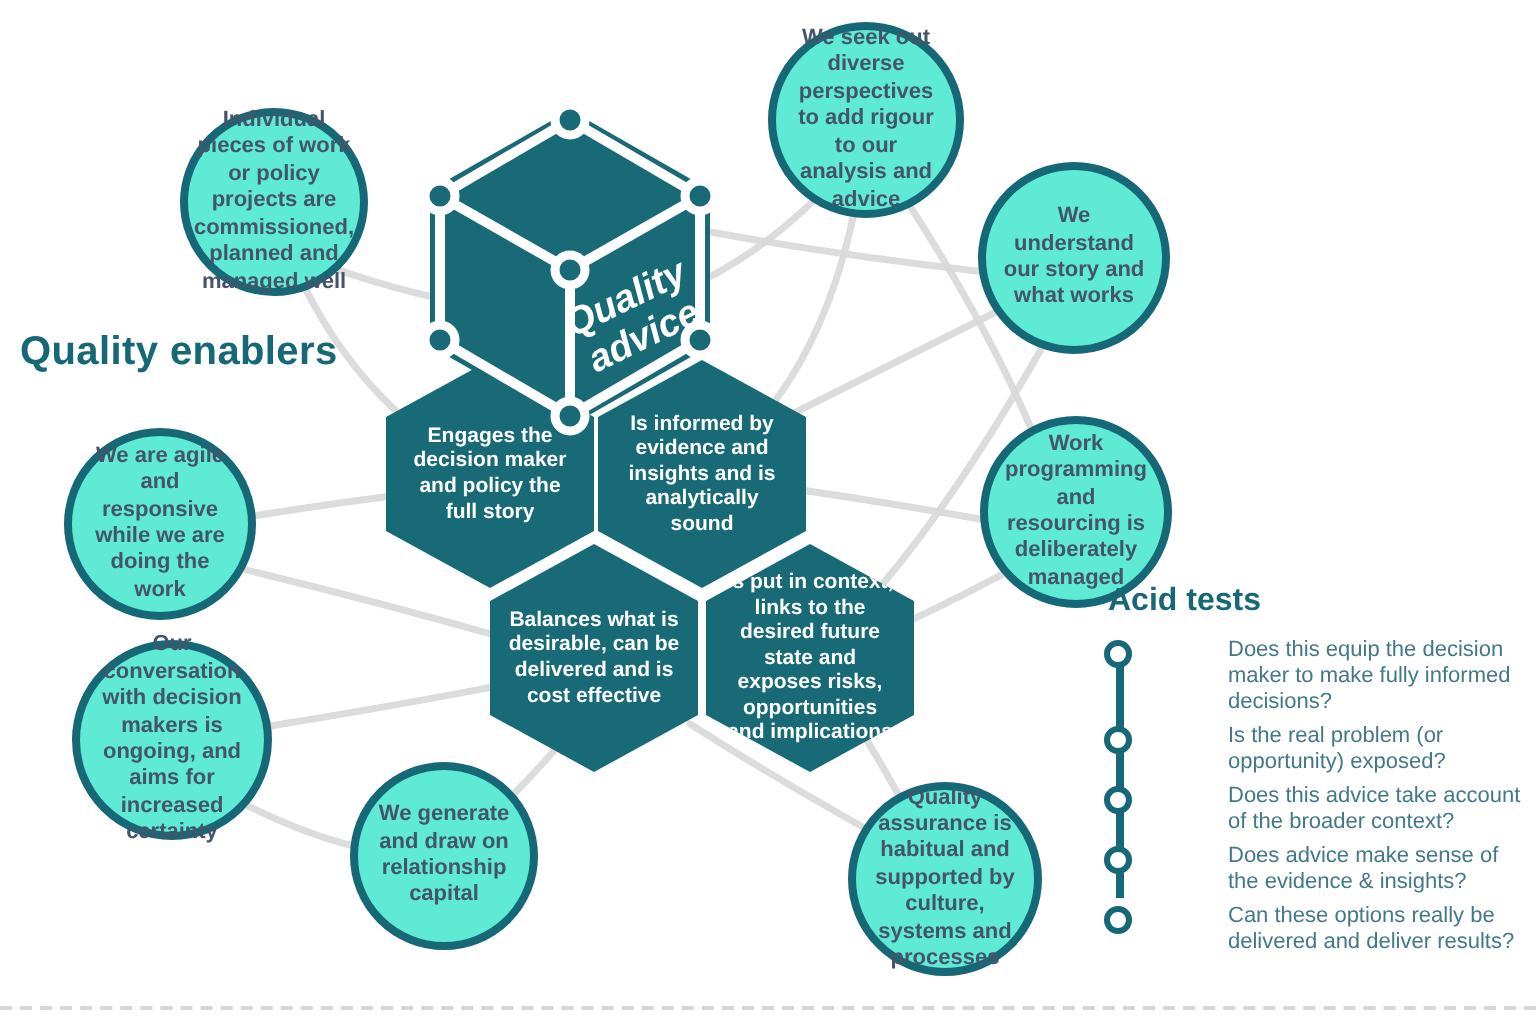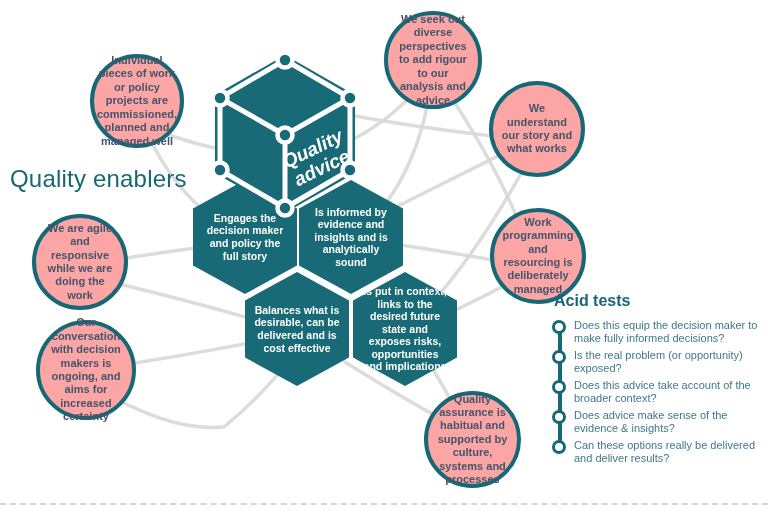--- a/index.html
+++ b/index.html
@@ -4,25 +4,25 @@
 <style>
   html,body{margin:0;padding:0;background:#fff;}
   .canvas{
     position:relative;width:768px;height:511px;background:#ffffff;overflow:hidden;
     font-family:"Liberation Sans",sans-serif;
   }
   
   .web{position:absolute;left:0;top:0;z-index:0;}
   .web path{fill:none;stroke:#d8d8d8;stroke-width:3.5;stroke-linecap:round;opacity:.9;}
   
-  .heading{position:absolute;color:#166876;font-weight:normal;font-size:24px;letter-spacing:.2px;}
+  .heading{position:absolute;color:#166876;font-weight:bold;font-size:20px;letter-spacing:.2px;}
   .heading-enablers{left:10px;top:165px;}
   
   .circle{
-    position:absolute;border:4px solid #166876;border-radius:50%;background:#fca5a5;
+    position:absolute;border:4px solid #166876;border-radius:50%;background:#5eead4;
     display:flex;align-items:center;justify-content:center;text-align:center;
     color:#44546A;font-weight:bold;font-size:11px;line-height:1.22;
     padding:7px;box-sizing:border-box;z-index:4;
   }
   .c1{left:90px; top:54px; width:94px; height:94px;}
   .c2{left:32px; top:214px;width:96px; height:96px;}
   .c3{left:36px; top:320px;width:100px;height:100px;}
   .c4{left:175px;top:381px;width:94px; height:94px;}
   .c5{left:384px;top:11px; width:98px; height:98px;}
   .c6{left:489px;top:81px; width:96px; height:96px;}
@@ -44,21 +44,21 @@
   .cube{position:absolute;left:0;top:0;z-index:3;pointer-events:none;}
   .cube .edge{stroke:#fff;stroke-width:5;stroke-linecap:round;}
   .cube .vtx{fill:#186a76;stroke:#fff;stroke-width:4.5;}
   .cube text{fill:#fff;font-family:"Liberation Sans",sans-serif;font-weight:bold;
     font-style:italic;font-size:19px;text-anchor:middle;}
   
   .acid{position:absolute;left:552px;top:292px;width:214px;z-index:4;}
   .acid-title{color:#166876;font-weight:bold;font-size:16px;margin:0 0 9px 2px;}
   .acid-list{position:relative;}
   .acid-rail{position:absolute;left:5.5px;top:9px;width:4px;height:121px;background:#166876;}
-  .acid-item{display:flex;align-items:flex-start;margin-bottom:4px;min-height:26px;}
+  .acid-item{display:flex;align-items:flex-start;margin-bottom:4px;min-height:26px;gap:40px;}
   .acid-bullet{width:8px;height:8px;border:3.5px solid #166876;background:#fff;border-radius:50%;
     margin:1px 8px 0 0;flex:0 0 auto;position:relative;z-index:1;}
   .acid-text{color:#41788A;font-size:11px;line-height:13px;}
   
   .bottom-dots{position:absolute;left:0;top:503px;width:768px;border-top:2px dashed #c9c9c9;opacity:.75;}
 </style>
 </head>
 <body>
 
 <div class="canvas">
@@ -86,20 +86,23 @@
   <div class="heading heading-enablers">Quality enablers</div>
 
   <div class="circle c1">
     <span>Individual pieces of work or policy projects are commissioned, planned and managed well</span>
   </div>
   <div class="circle c2">
     <span>We are agile and responsive while we are doing the work</span>
   </div>
   <div class="circle c3">
     <span>Our conversation with decision makers is ongoing, and aims for increased certainty</span>
+  </div>
+  <div class="circle c4">
+    <span>We generate and draw on relationship capital</span>
   </div>
   <div class="circle c5">
     <span>We seek out diverse perspectives to add rigour to our analysis and advice</span>
   </div>
   <div class="circle c6">
     <span>We understand our story and what works</span>
   </div>
   <div class="circle c7">
     <span>Work programming and resourcing is deliberately managed</span>
   </div>

